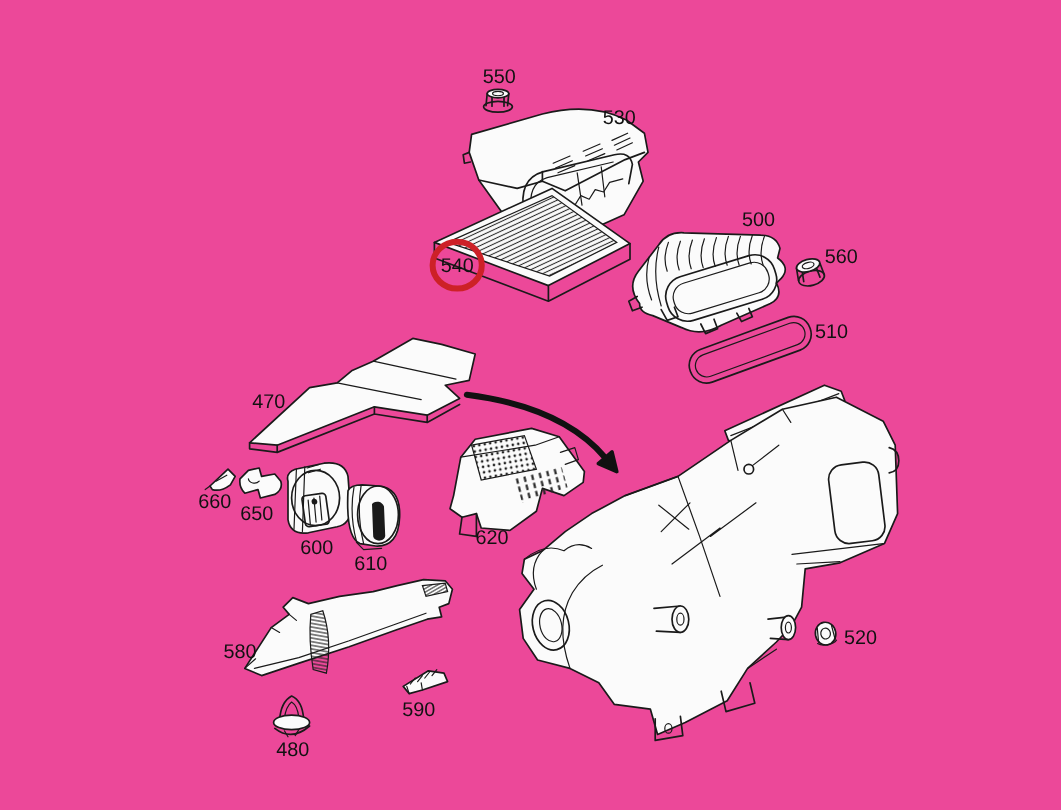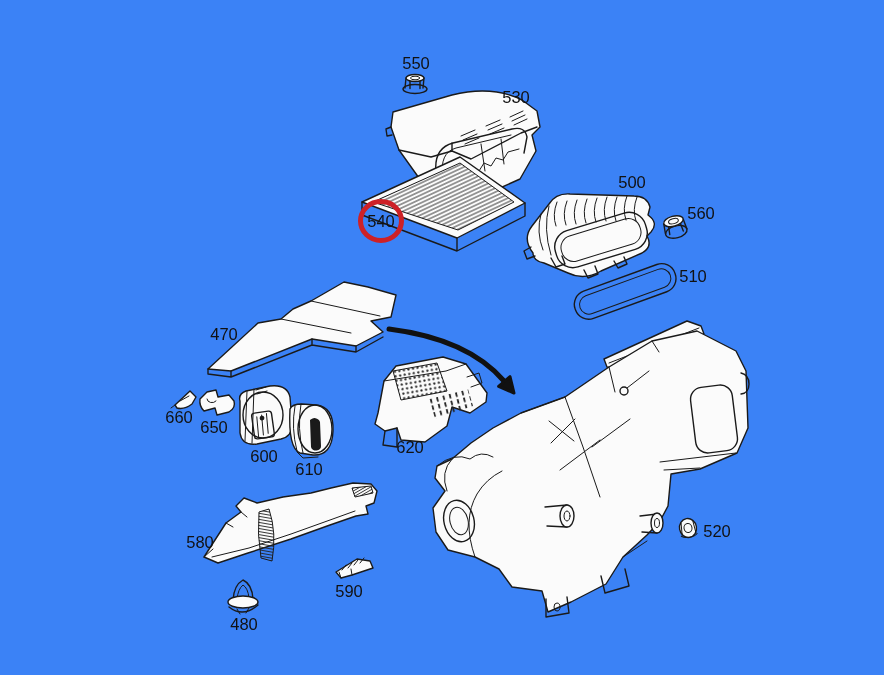--- a/index.html
+++ b/index.html
@@ -1,16 +1,16 @@
 <!DOCTYPE html>
 <html><head>
 <meta charset="utf-8">
 <style>
   html,body{margin:0;padding:0;background:#fbfbfb;}
-  .canvas{position:relative;width:884px;height:675px;background:#3b82f6;overflow:hidden;}
+  .canvas{position:relative;width:884px;height:675px;background:#ec4899;overflow:hidden;}
   
   .s{fill:none;stroke:#1a1a1a;stroke-width:1.4;stroke-linecap:round;stroke-linejoin:round;}
   .sf{fill:#fbfbfb;stroke:#1a1a1a;stroke-width:1.4;stroke-linejoin:round;}
   .thin{fill:none;stroke:#1a1a1a;stroke-width:1;stroke-linecap:round;stroke-linejoin:round;}
   .dark{fill:#1a1a1a;stroke:none;}
   .patedge{stroke:#1a1a1a;stroke-width:1;}
   .lbl{font-family:"Liberation Sans",sans-serif;font-size:16.5px;fill:#111;text-anchor:middle;}
 </style>
 </head>
 <body>

